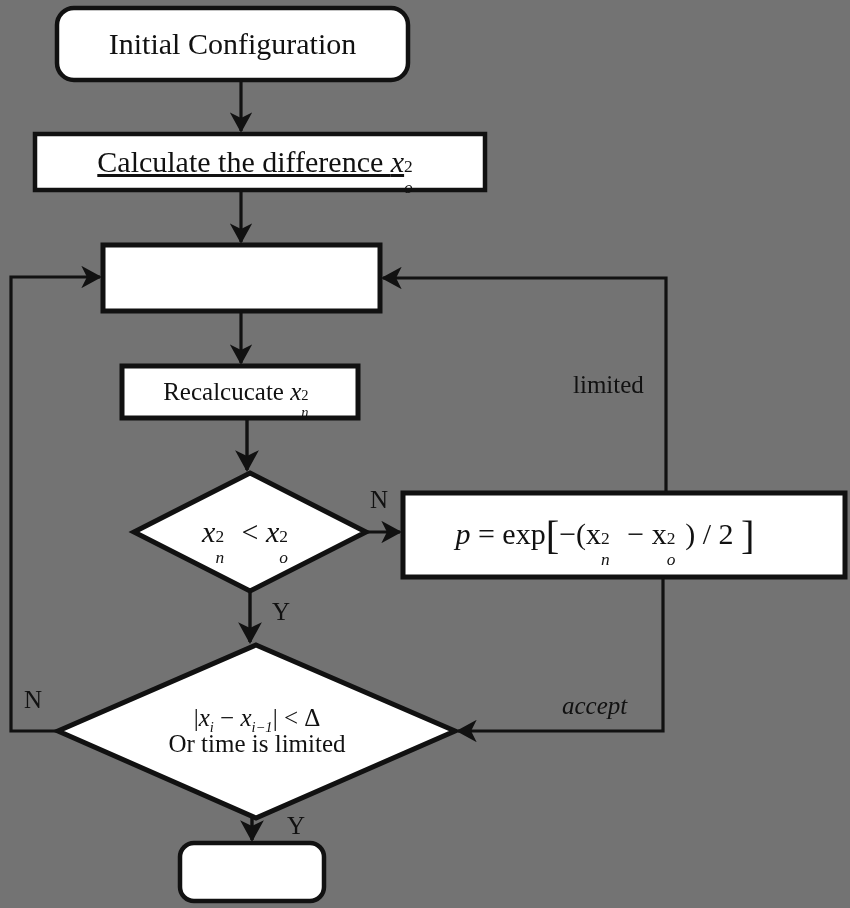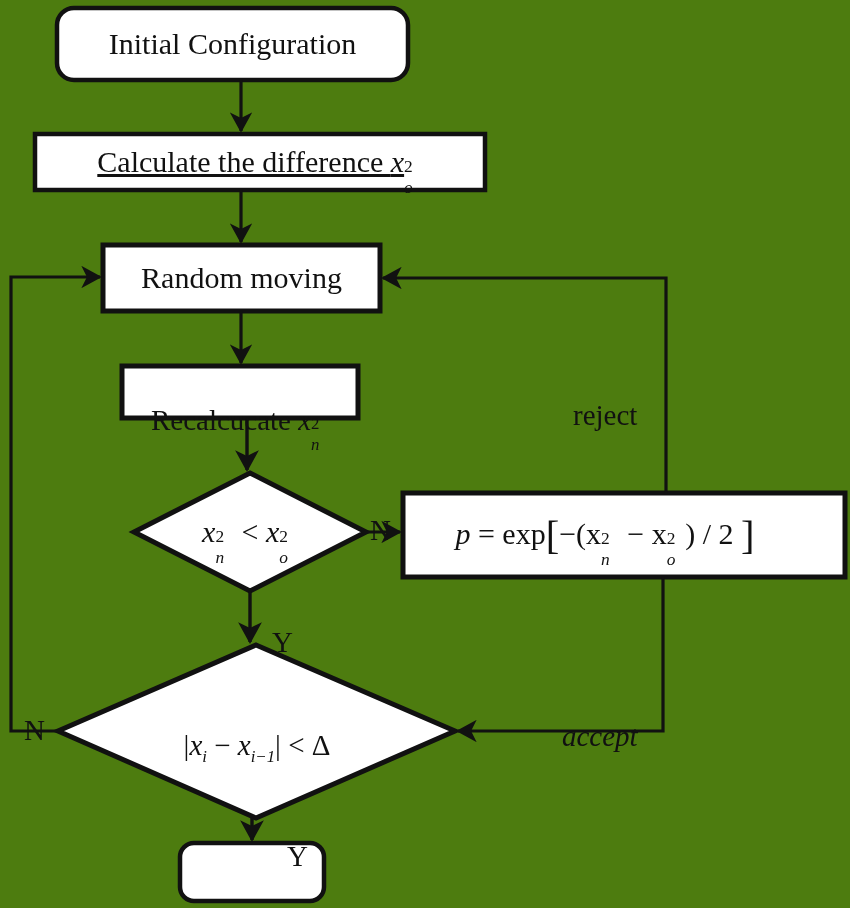--- a/index.html
+++ b/index.html
@@ -4,21 +4,21 @@
 <style>
   html, body {
     margin: 0;
     padding: 0;
     background: #ffffff;
   }
   #canvas {
     position: relative;
     width: 850px;
     height: 908px;
-    background: #4d7c0f;
+    background: #737373;
     font-family: "Liberation Serif", "DejaVu Serif", serif;
     overflow: hidden;
   }
   svg.layer {
     position: absolute;
     left: 0;
     top: 0;
     width: 850px;
     height: 908px;
   }
@@ -33,21 +33,21 @@
     white-space: nowrap;
     pointer-events: none;
   }
   .edge-label {
     position: absolute;
     color: #111111;
     font-family: "Liberation Serif", "DejaVu Serif", serif;
     white-space: nowrap;
   }
   .f28 { font-size: 30px; }
-  .f27 { font-size: 29px; margin-top: 28px; }
+  .f27 { font-size: 25px; }
   .mi { font-style: italic; }
   sub.sb {
     font-size: 0.58em;
     vertical-align: sub;
     font-style: italic;
     line-height: 0;
   }
   .stack {
     display: inline-block;
     position: relative;
@@ -129,46 +129,44 @@
   </svg>
 
   <div class="node-label f28" style="left:57px; top:8px; width:351px; height:72px;">
     <span>Initial Configuration</span>
   </div>
 
   <div class="node-label f28" style="left:35px; top:134px; width:450px; height:56px;text-decoration:underline;">
     <span><span>Calculate the difference </span><span class="mi">x</span><span class="stack"><span class="up">2</span><span class="dn">o</span></span></span>
   </div>
 
-  <div class="node-label f28" style="left:103px; top:245px; width:277px; height:66px;">
-    <span>Random moving</span>
-  </div>
 
   <div class="node-label f27" style="left:122px; top:366px; width:236px; height:52px;">
     <span><span>Recalcucate </span><span class="mi">x</span><span class="stack"><span class="up">2</span><span class="dn">n</span></span></span>
   </div>
 
   <div class="node-label f28" style="left:134px; top:497px; width:232px; height:70px;">
     <span><span class="mi">x</span><span class="stack"><span class="up">2</span><span class="dn">n</span></span>&nbsp;<span>&lt;</span>&nbsp;<span class="mi">x</span><span class="stack"><span class="up">2</span><span class="dn">o</span></span></span>
   </div>
 
   <div class="node-label f28" style="left:384px; top:493px; width:442px; height:84px;">
     <span><span class="mi">p</span>&nbsp;<span>=</span>&nbsp;<span>exp</span><span class="brk">[</span><span>−</span><span>(</span><span>x</span><span class="stack"><span class="up">2</span><span class="dn">n</span></span>&nbsp;<span>−</span>&nbsp;<span>x</span><span class="stack"><span class="up">2</span><span class="dn">o</span></span><span>)</span>&nbsp;<span>/</span>&nbsp;<span>2</span>&nbsp;<span class="brk">]</span></span>
   </div>
 
   <div class="node-label two-line" style="left:58px; top:688px; width:398px; height:86px;">
     <span class="f27"><span>|</span><span class="mi">x</span><sub class="sb">i</sub>&nbsp;<span>−</span>&nbsp;<span class="mi">x</span><sub class="sb">i−1</sub><span>|</span>&nbsp;<span>&lt;</span>&nbsp;<span>Δ</span></span>
+    <span class="f27">Or time is limited</span>
   </div>
 
 
   <div class="edge-label f27" style="left:370px; top:486px;">N</div>
 
   <div class="edge-label f27" style="left:272px; top:598px;">Y</div>
 
-  <div class="edge-label f27" style="left:573px; top:371px;">reject</div>
+  <div class="edge-label f27" style="left:573px; top:371px;">limited</div>
 
   <div class="edge-label f27" style="left:562px; top:692px;font-style:italic;">accept</div>
 
   <div class="edge-label f27" style="left:24px; top:686px;">N</div>
 
   <div class="edge-label f27" style="left:287px; top:812px;">Y</div>
 
 </div>
 
 </body></html>

